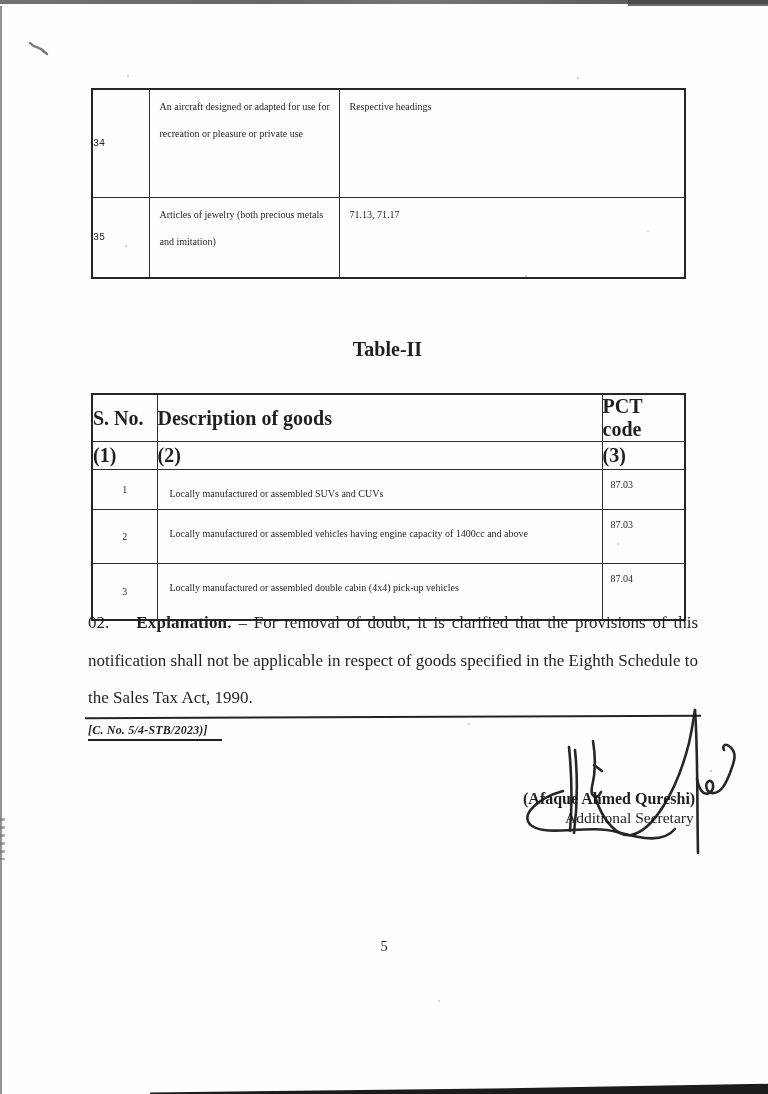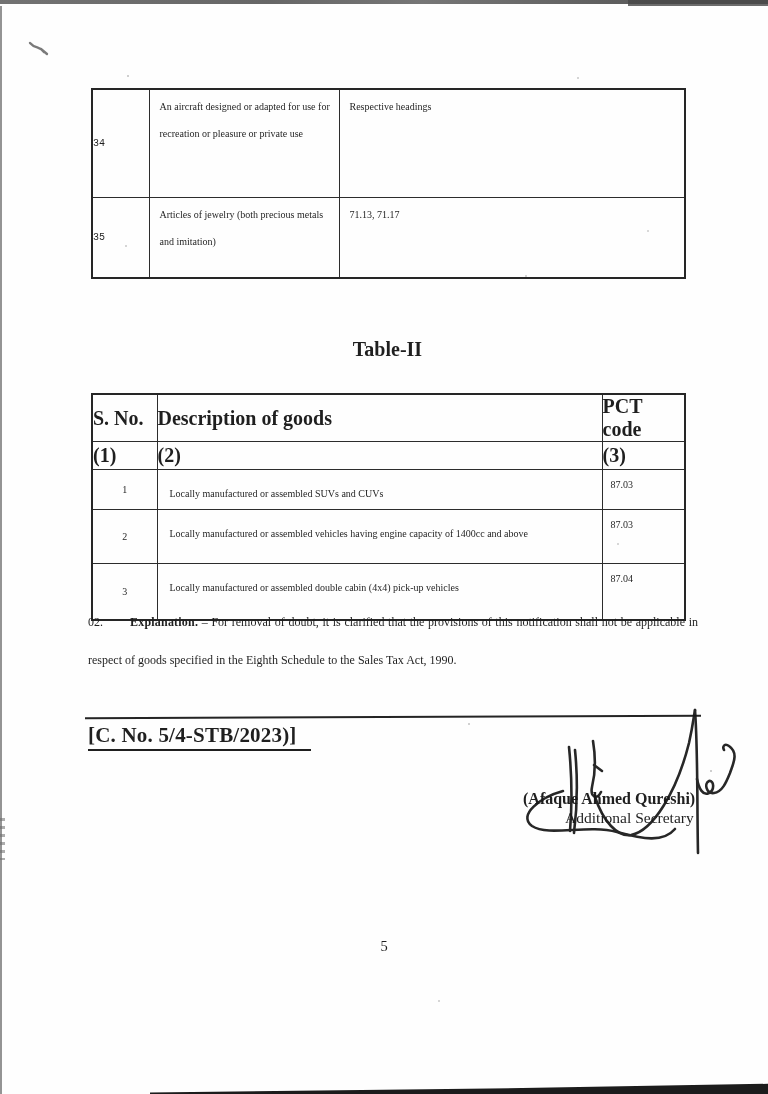--- a/index.html
+++ b/index.html
@@ -75,34 +75,34 @@
   #table2 tr.hd td { font-weight: bold; text-align: left; vertical-align: middle; font-size: 20px; }
   #table2 tr.hd1 { height: 27px; }
   #table2 tr.hd2 { height: 28px; }
   #table2 tr.r1 { height: 27px; }
   #table2 tr.r2 { height: 54px; }
   #table2 tr.r3 { height: 56px; }
 
   
   #explanation {
     position: absolute; left: 88px; top: 604px; width: 610px;
-    font-size: 12px; line-height: 37.5px; text-align: justify;
+    font-size: 17px; line-height: 37.5px; text-align: justify;
   }
   #explanation .pnum { margin-right: 27px; }
   #explanation b { letter-spacing: .2px; }
 
   
   .rule-line {
     position: absolute; left: 85px; top: 716px; width: 616px; height: 2px;
     background: #242424; transform: rotate(-0.25deg);
   }
   #c-no {
     position: absolute; left: 88px; top: 723px;
-    font-weight: bold; font-size: 21px; letter-spacing: .2px;
-    border-bottom: 2px solid #1f1f1f; padding: 0 14px 1px 0;
+    font-weight: bold; font-size: 12px; letter-spacing: .2px;
+    border-bottom: 2px solid #1f1f1f; padding: 0 14px 1px 0; font-style: italic;
   }
   #sig-name {
     position: absolute; left: 523px; top: 790px;
     font-weight: bold; font-size: 16px; white-space: nowrap;
   }
   #sig-title {
     position: absolute; left: 565px; top: 809px;
     font-size: 15.5px; white-space: nowrap;
   }
   #sig-svg { position: absolute; left: 505px; top: 703px; }

